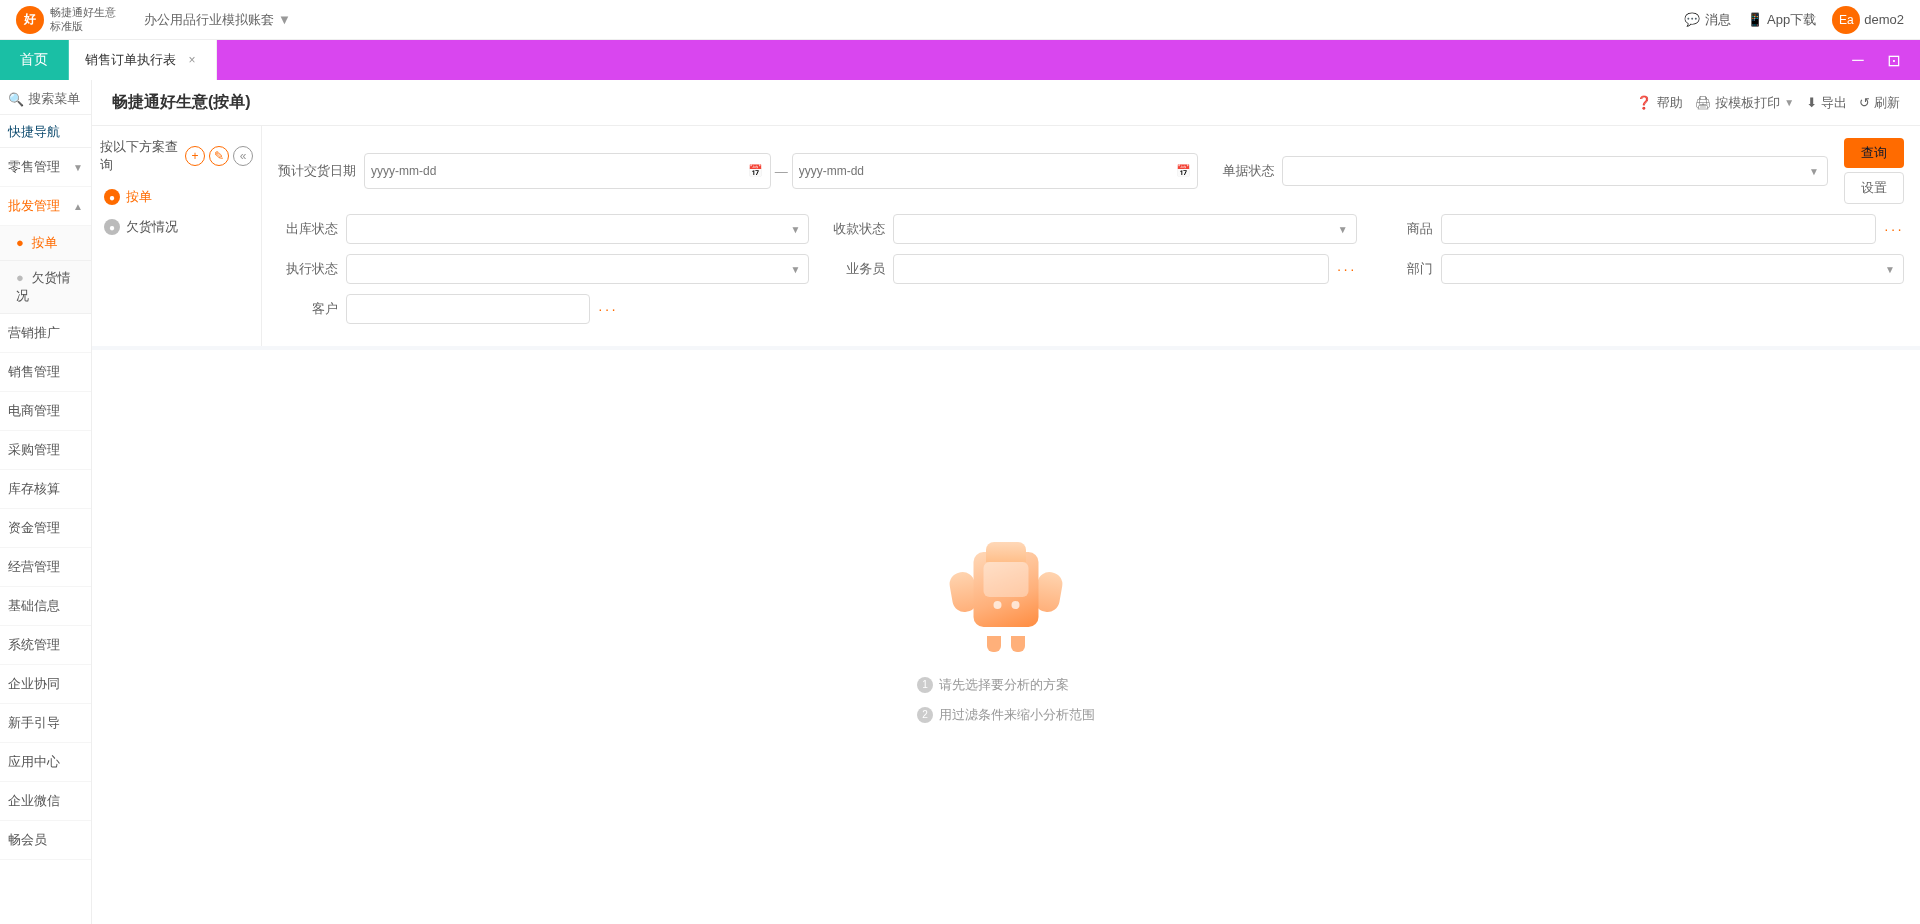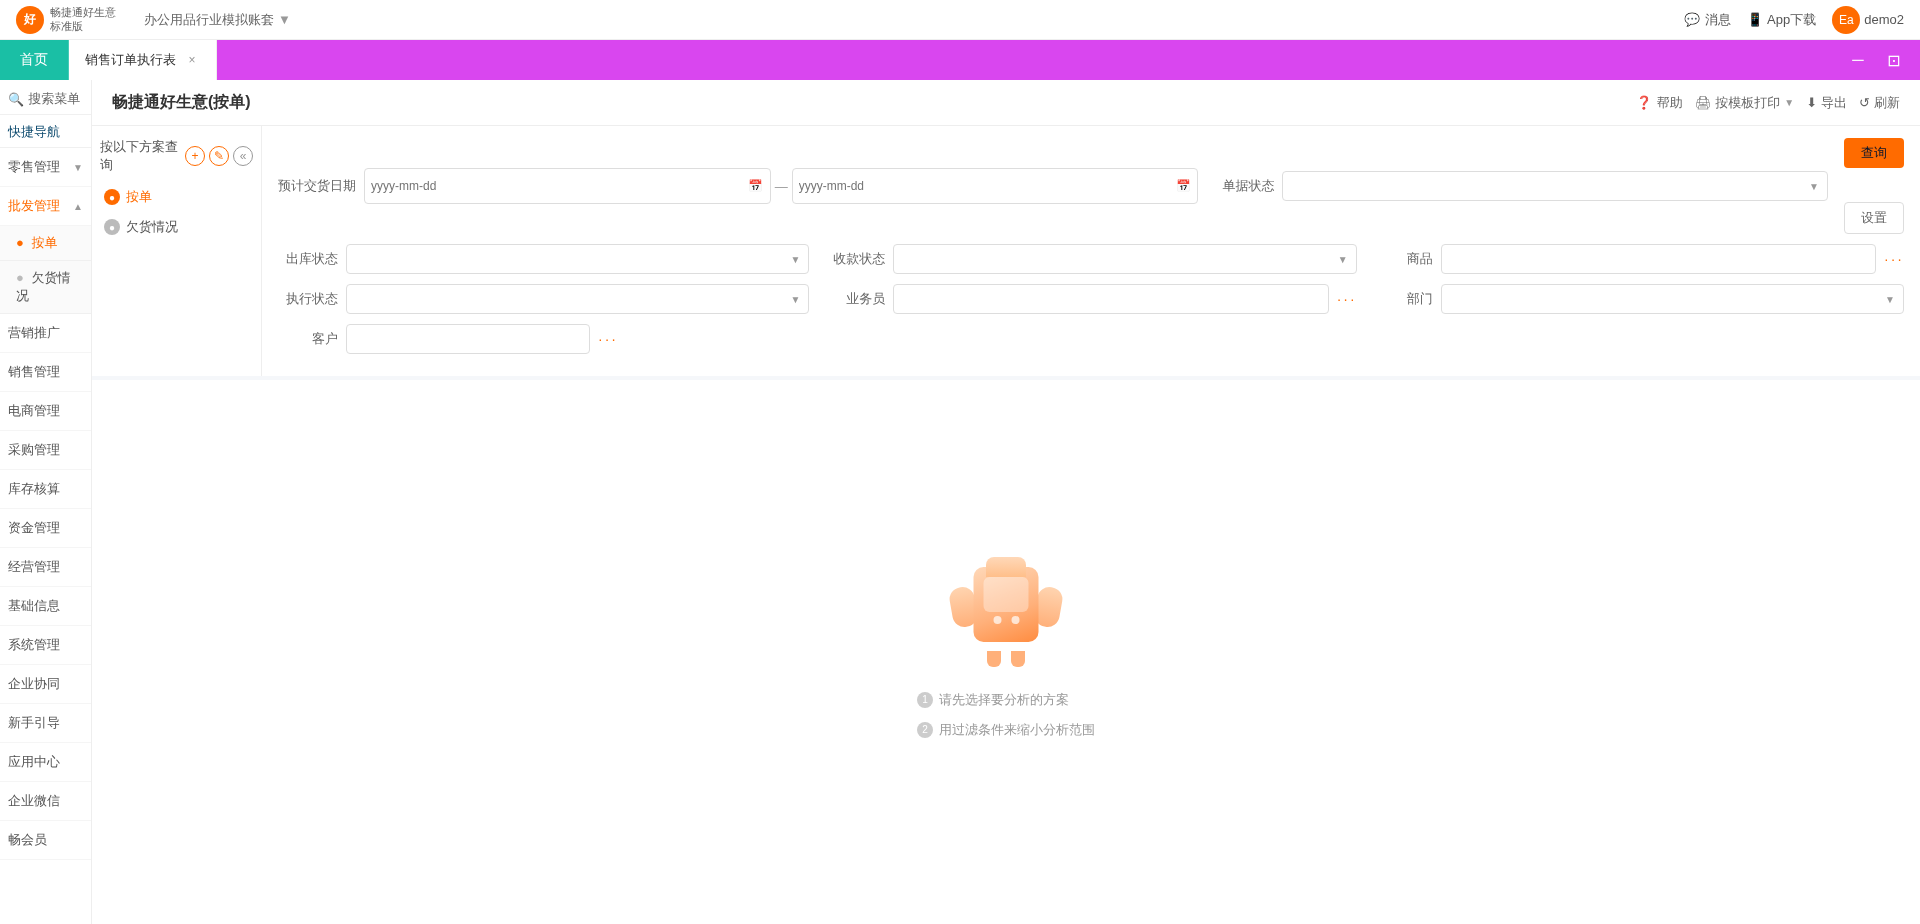--- a/index.html
+++ b/index.html
@@ -164,21 +164,21 @@
     }
     .page-action-btn {
       display: flex; align-items: center; gap: 4px; color: #666; cursor: pointer; font-size: 13px;
     }
     .btn-primary {
       background: #ff6b00; color: #0f172a; border: none; padding: 6px 16px;
       border-radius: 4px; cursor: pointer; font-size: 13px;
     }
     .btn-default {
       background: white; color: #666; border: 1px solid #ddd; padding: 6px 16px;
-      border-radius: 4px; cursor: pointer; font-size: 13px; margin-top: 30px;
+      border-radius: 4px; cursor: pointer; font-size: 13px;
     }
 
     
     .filter-panel {
       display: flex;
       background: white;
       flex-shrink: 0;
     }
 
     

